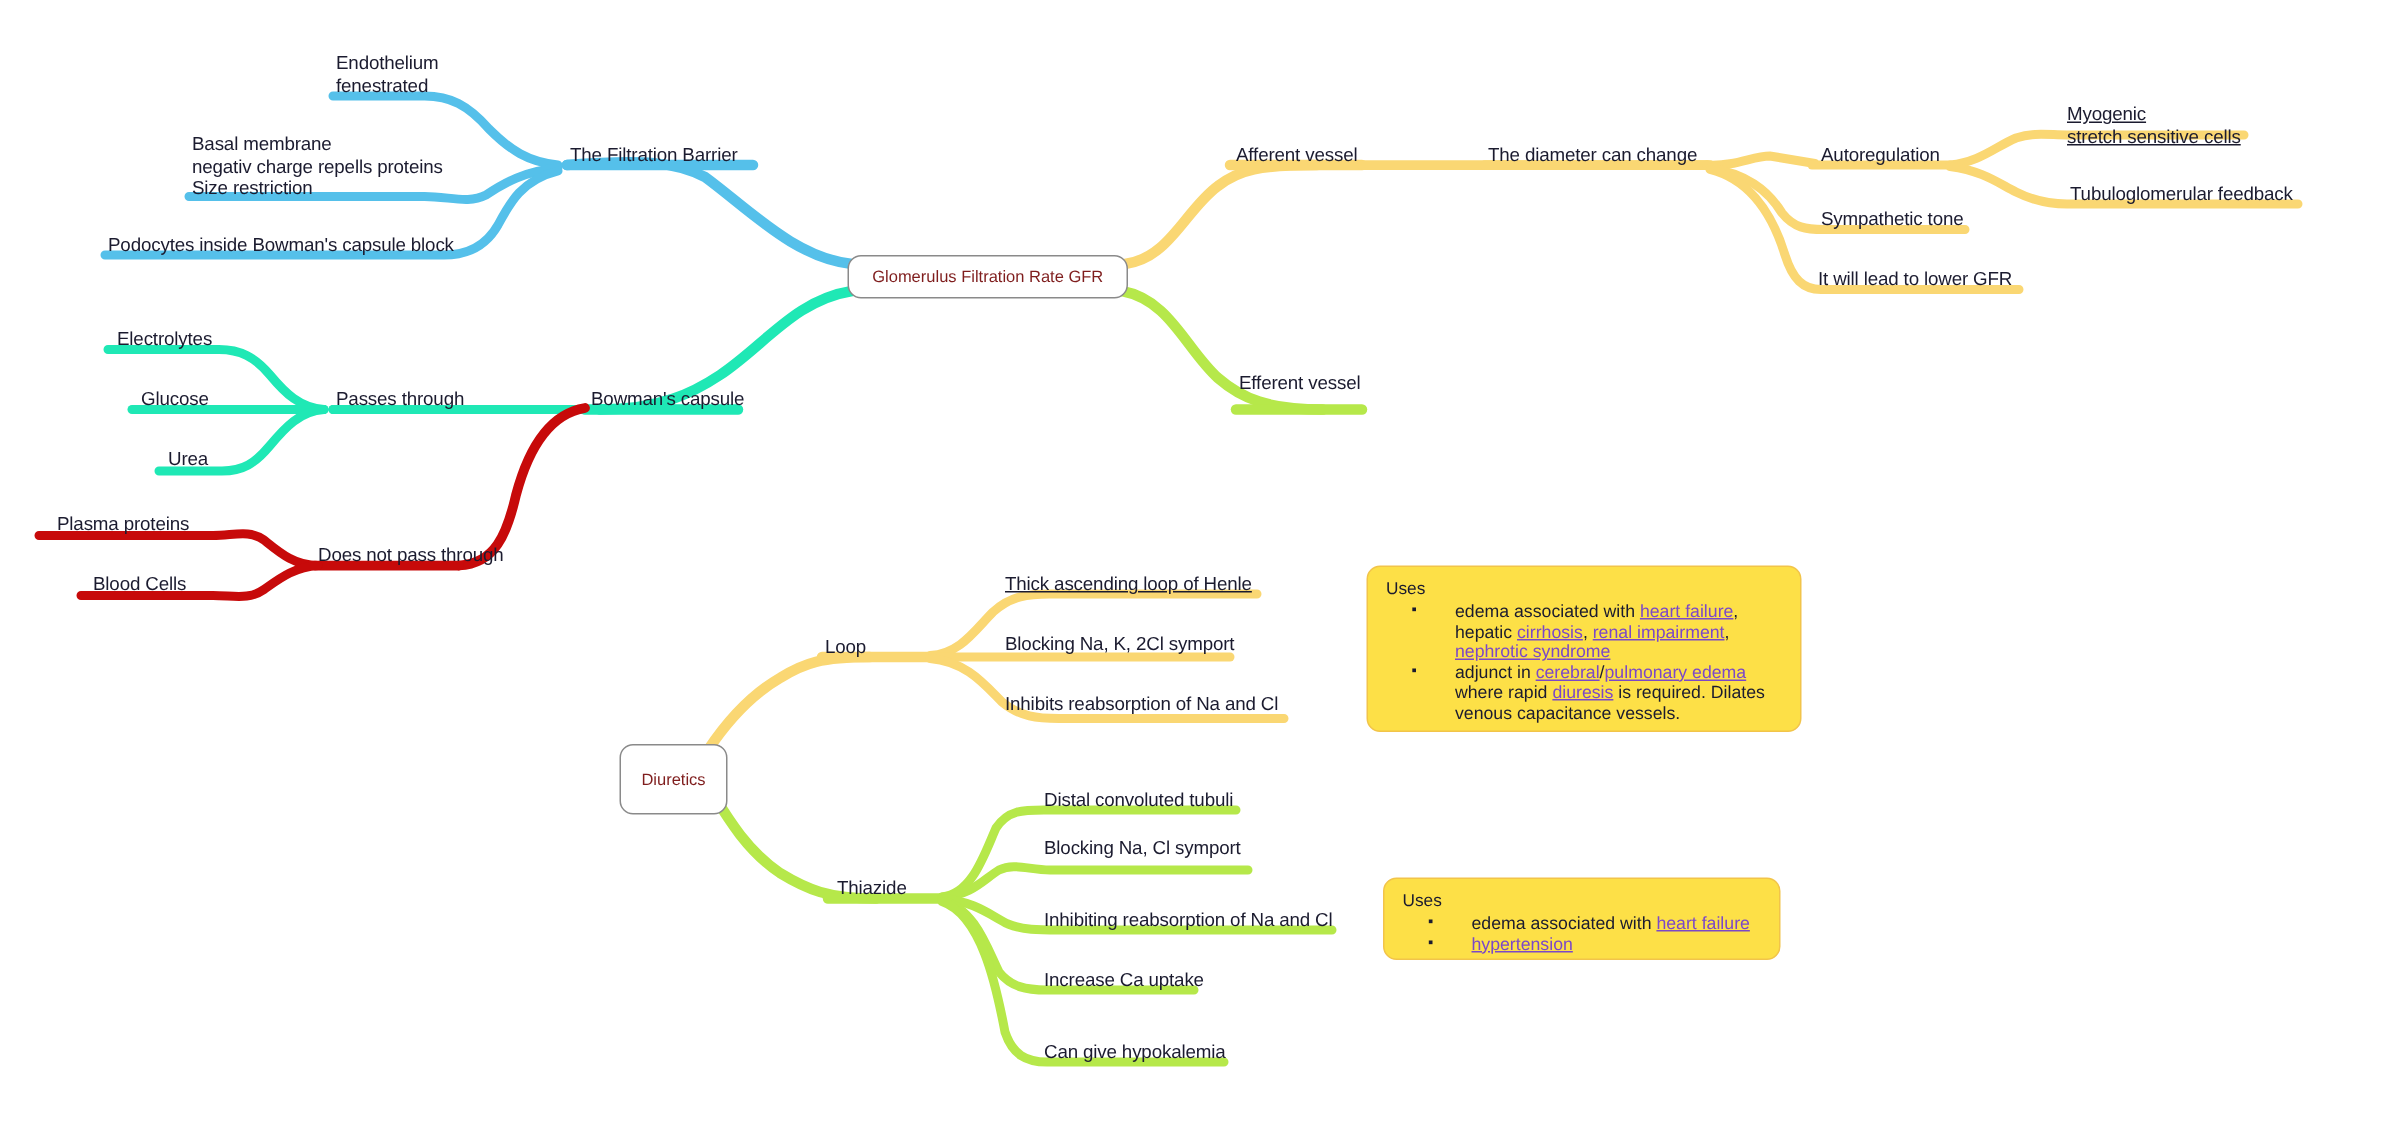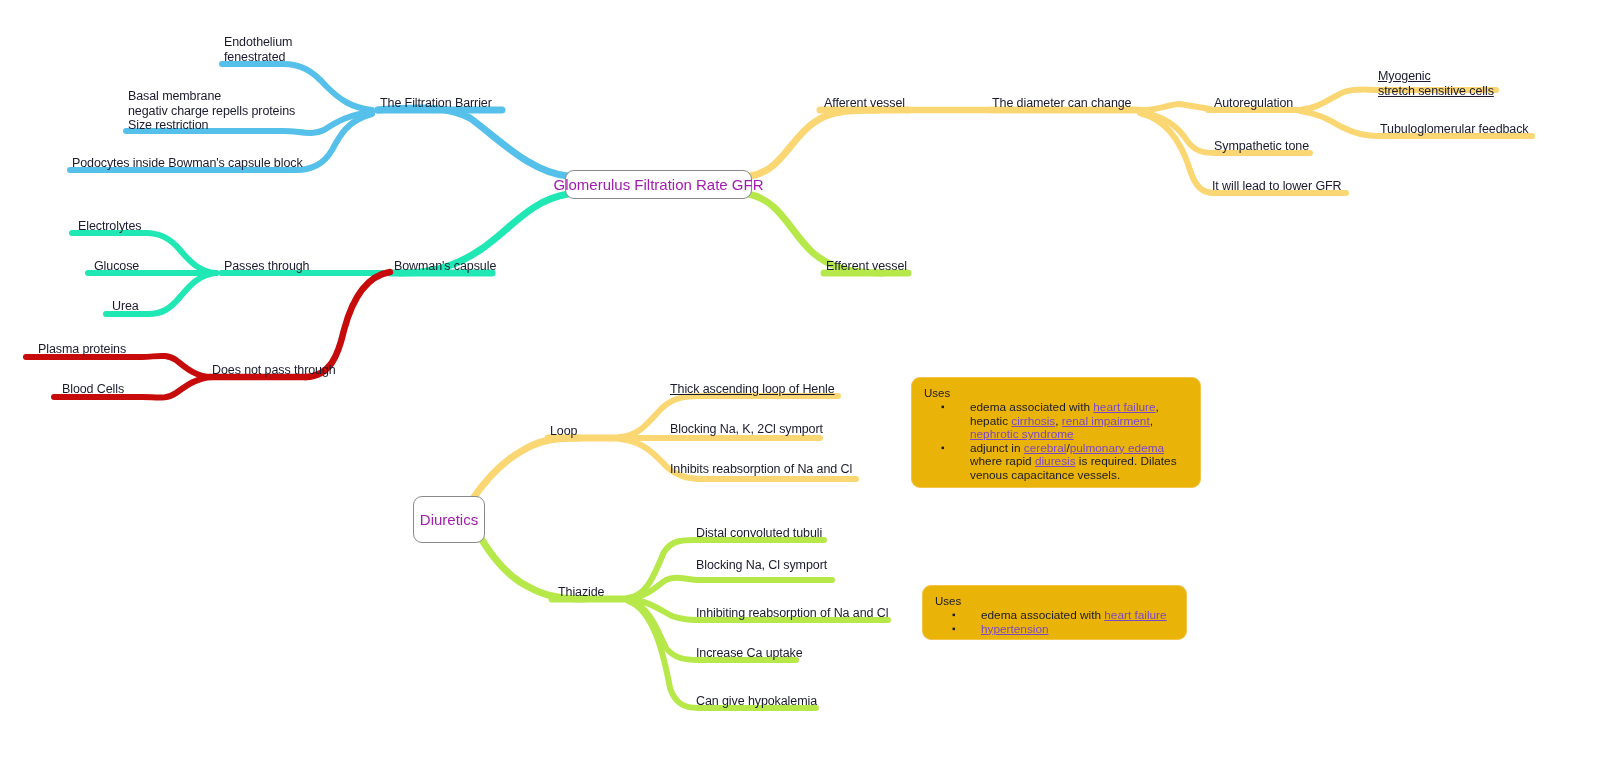--- a/index.html
+++ b/index.html
@@ -30,33 +30,33 @@
     color: #1b1b2f;
     white-space: pre;
     line-height: 14.5px;
     letter-spacing: -0.1px;
   }
   .rootbox {
     position: absolute;
     border: 1.6px solid #8a8a8a;
     border-radius: 9px;
     background: #ffffff;
-    font-size: 15px;
-    color: #a21caf;
+    font-size: 11px;
+    color: #7f1d1d;
     display: flex;
     align-items: center;
     justify-content: center;
     box-sizing: border-box;
     white-space: nowrap;
   }
   .notebox {
     position: absolute;
     border: 1.5px solid #f2c44a;
     border-radius: 9px;
-    background: #eab308;
+    background: #fde047;
     box-sizing: border-box;
     padding: 8px 10px 8px 12px;
   }
   .notebox .note-title {
     font-size: 11.5px;
     color: #1b1b2f;
     margin: 0 0 1px 0;
     line-height: 14px;
   }
   .notebox ul {
@@ -223,21 +223,21 @@
 
   <div class="label" style="left:1378px; top:69px;text-decoration:underline;">Myogenic
 stretch sensitive cells</div>
 
   <div class="label" style="left:1380px; top:122px;">Tubuloglomerular feedback</div>
 
   <div class="label" style="left:1214px; top:139px;">Sympathetic tone</div>
 
   <div class="label" style="left:1212px; top:179px;">It will lead to lower GFR</div>
 
-  <div class="label" style="left:826px; top:259px;">Efferent vessel</div>
+  <div class="label" style="left:826px; top:248px;">Efferent vessel</div>
 
   <div class="label" style="left:550px; top:424px;">Loop</div>
 
   <div class="label" style="left:670px; top:382px;text-decoration:underline;">Thick ascending loop of Henle</div>
 
   <div class="label" style="left:670px; top:422px;">Blocking Na, K, 2Cl symport</div>
 
   <div class="label" style="left:670px; top:462px;">Inhibits reabsorption of Na and Cl</div>
 
   <div class="label" style="left:558px; top:585px;">Thiazide</div>

